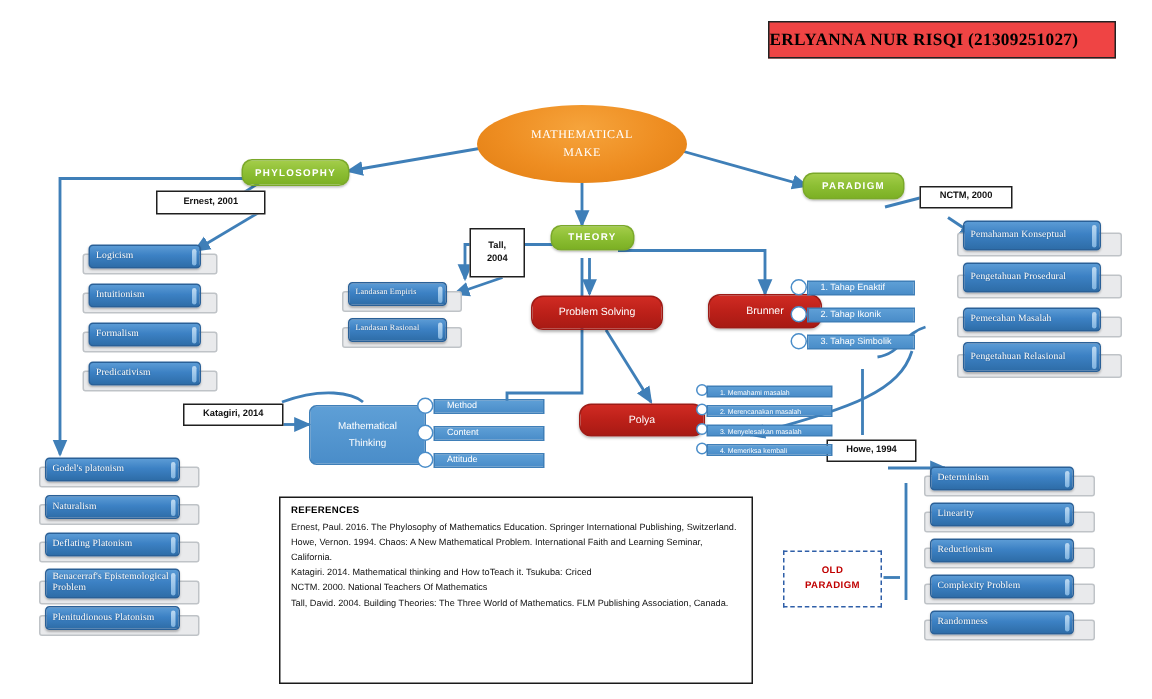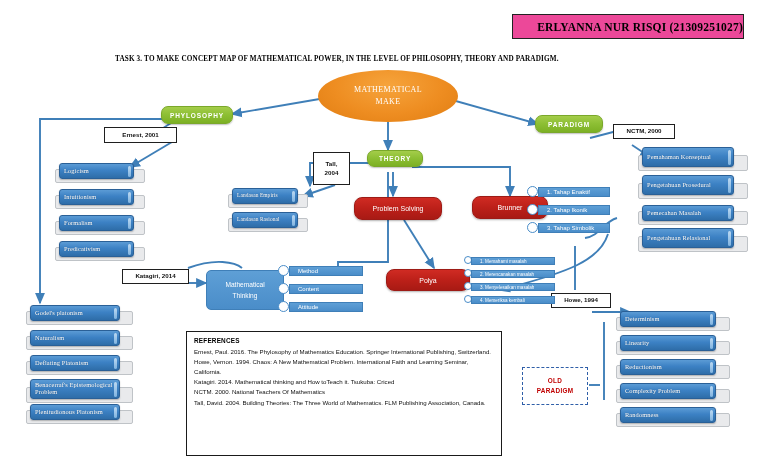--- a/index.html
+++ b/index.html
@@ -25,28 +25,28 @@
     left: 0; top: 0;
     width: 768px;
     height: 466px;
     pointer-events: none;
   }
   .node { position: absolute; box-sizing: border-box; }
 
   
   .name-box {
     border: 1.5px solid #222;
-    background: #ec4899;
+    background: #ef4444;
     font-family: "Liberation Serif", serif;
     font-weight: bold;
     font-size: 11.5px;
     color: #000;
     display: flex;
     align-items: center;
-    justify-content: flex-end;
+    justify-content: flex-start;
     letter-spacing: .2px;
   }
   .task-title {
     font-family: "Liberation Serif", serif;
     font-weight: bold;
     font-size: 7.2px;
     color: #000;
     letter-spacing: .15px;
     white-space: nowrap;
   }
@@ -289,23 +289,20 @@
       <line x1="185" y1="283" x2="206" y2="283" marker-end="url(#ar)"></line>
 
       <path d="M188,268 C215,258 235,262 242,268"></path>
     </g>
   </svg>
 
   <div class="node name-box" style="left:512px; top:14px; width:232px; height:25px;">
     <span>ERLYANNA NUR RISQI (21309251027)</span>
   </div>
 
-  <div class="node task-title" style="left:115px; top:55px;">
-    <span>TASK 3. TO MAKE CONCEPT MAP OF MATHEMATICAL POWER, IN THE LEVEL OF PHILOSOPHY, THEORY AND PARADIGM.</span>
-  </div>
 
   <div class="node ellipse" style="left:318px; top:70px; width:140px; height:52px;">
     <span>MATHEMATICAL</span>
     <span>MAKE</span>
   </div>
 
   <div class="node green" style="left:161px; top:106px; width:72px; height:18px;">
     <span>PHYLOSOPHY</span>
   </div>
 

